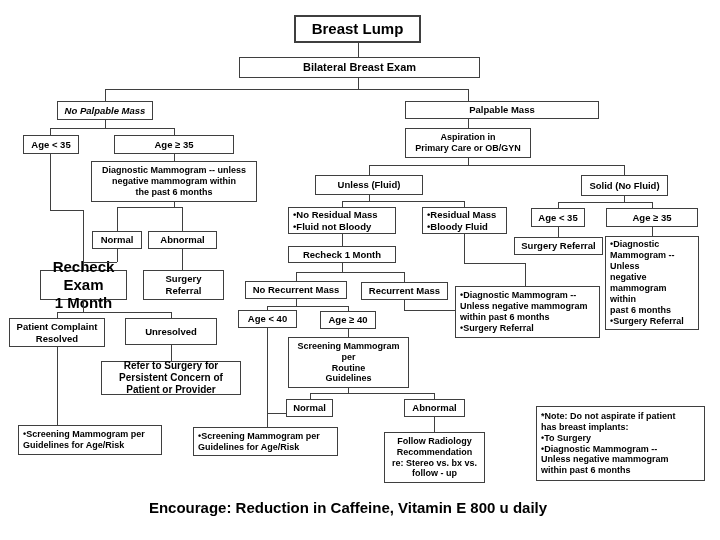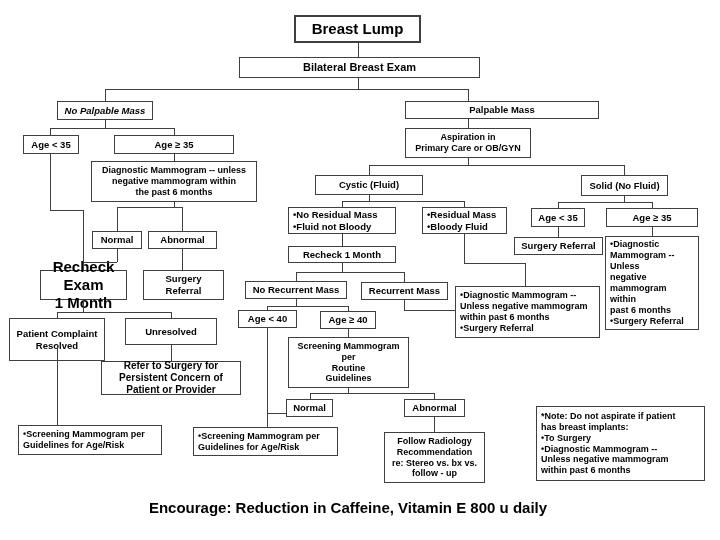--- a/index.html
+++ b/index.html
@@ -47,21 +47,21 @@
     <div class="node" style="left: 239px; top: 57px; width: 241px; height: 21px; font-size: 11px; color: rgb(0, 0, 0);">Bilateral Breast Exam</div>
     <div class="node" style="left: 57px; top: 101px; width: 96px; height: 19px; font-size: 9.5px; color: rgb(0, 0, 0); font-style: italic;">No Palpable Mass</div>
     <div class="node" style="left: 377px; top: 101px; width: 194px; height: 18px; font-size: 9.5px; color: rgb(0, 0, 0); margin-left: 28px;">Palpable Mass</div>
     <div class="node" style="left: 23px; top: 135px; width: 56px; height: 19px; font-size: 9.5px; color: rgb(0, 0, 0);">Age &lt; 35</div>
     <div class="node" style="left: 114px; top: 135px; width: 120px; height: 19px; font-size: 9.5px; color: rgb(0, 0, 0);">Age ≥ 35</div>
     <div class="node" style="left: 405px; top: 128px; width: 126px; height: 30px; font-size: 9px; color: rgb(0, 0, 0);">Aspiration in
 Primary Care or OB/GYN</div>
     <div class="node" style="left: 91px; top: 161px; width: 166px; height: 41px; font-size: 9px; color: rgb(0, 0, 0);">Diagnostic Mammogram -- unless
 negative mammogram within
 the past 6 months</div>
-    <div class="node" style="left: 315px; top: 175px; width: 108px; height: 20px; font-size: 9.5px; color: rgb(0, 0, 0);">Cystic (Fluid)</div>
+    <div class="node" style="left: 315px; top: 175px; width: 108px; height: 20px; font-size: 9.5px; color: rgb(0, 0, 0);">Unless (Fluid)</div>
     <div class="node" style="left: 581px; top: 175px; width: 87px; height: 21px; font-size: 9.5px; color: rgb(0, 0, 0);">Solid (No Fluid)</div>
     <div class="node left" style="left: 288px; top: 207px; width: 108px; height: 27px; font-size: 9.5px; color: rgb(0, 0, 0);">•No Residual Mass
 •Fluid not Bloody</div>
     <div class="node left" style="left: 422px; top: 207px; width: 85px; height: 27px; font-size: 9.5px; color: rgb(0, 0, 0);">•Residual Mass
 •Bloody Fluid</div>
     <div class="node" style="left: 531px; top: 208px; width: 54px; height: 19px; font-size: 9.5px; color: rgb(0, 0, 0);">Age &lt; 35</div>
     <div class="node" style="left: 606px; top: 208px; width: 92px; height: 19px; font-size: 9.5px; color: rgb(0, 0, 0);">Age ≥ 35</div>
     <div class="node" style="left: 92px; top: 231px; width: 50px; height: 18px; font-size: 9.5px; color: rgb(0, 0, 0);">Normal</div>
     <div class="node" style="left: 148px; top: 231px; width: 69px; height: 18px; font-size: 9.5px; color: rgb(0, 0, 0);">Abnormal</div>
     <div class="node" style="left: 514px; top: 237px; width: 89px; height: 18px; font-size: 9.5px; color: rgb(0, 0, 0);">Surgery Referral</div>
@@ -79,21 +79,21 @@
     <div class="node" style="left: 143px; top: 270px; width: 81px; height: 30px; font-size: 9.5px; color: rgb(0, 0, 0);">Surgery
 Referral</div>
     <div class="node" style="left: 245px; top: 281px; width: 102px; height: 18px; font-size: 9.5px; color: rgb(0, 0, 0);">No Recurrent Mass</div>
     <div class="node" style="left: 361px; top: 282px; width: 87px; height: 18px; font-size: 9.5px; color: rgb(0, 0, 0);">Recurrent Mass</div>
     <div class="node left" style="left: 455px; top: 286px; width: 145px; height: 52px; font-size: 9px; color: rgb(0, 0, 0);">•Diagnostic Mammogram --
 Unless negative mammogram
 within past 6 months
 •Surgery Referral</div>
     <div class="node" style="left: 238px; top: 310px; width: 59px; height: 18px; font-size: 9.5px; color: rgb(0, 0, 0);">Age &lt; 40</div>
     <div class="node" style="left: 320px; top: 311px; width: 56px; height: 18px; font-size: 9.5px; color: rgb(0, 0, 0);">Age ≥ 40</div>
-    <div class="node" style="left: 9px; top: 318px; width: 96px; height: 43px; font-size: 9.5px; color: rgb(0, 0, 0);">Patient Complaint
+    <div class="node" style="left: 9px; top: 318px; width: 96px; height: 29px; font-size: 9.5px; color: rgb(0, 0, 0);">Patient Complaint
 Resolved</div>
     <div class="node" style="left: 125px; top: 318px; width: 92px; height: 27px; font-size: 9.5px; color: rgb(0, 0, 0);">Unresolved</div>
     <div class="node" style="left: 288px; top: 337px; width: 121px; height: 51px; font-size: 9px; color: rgb(0, 0, 0);">Screening Mammogram
 per
 Routine
 Guidelines</div>
     <div class="node" style="left: 101px; top: 361px; width: 140px; height: 34px; font-size: 10px; color: rgb(0, 0, 0);">Refer to Surgery for
 Persistent Concern of
 Patient or Provider</div>
     <div class="node" style="left: 286px; top: 399px; width: 47px; height: 18px; font-size: 9.5px; color: rgb(0, 0, 0);">Normal</div>

